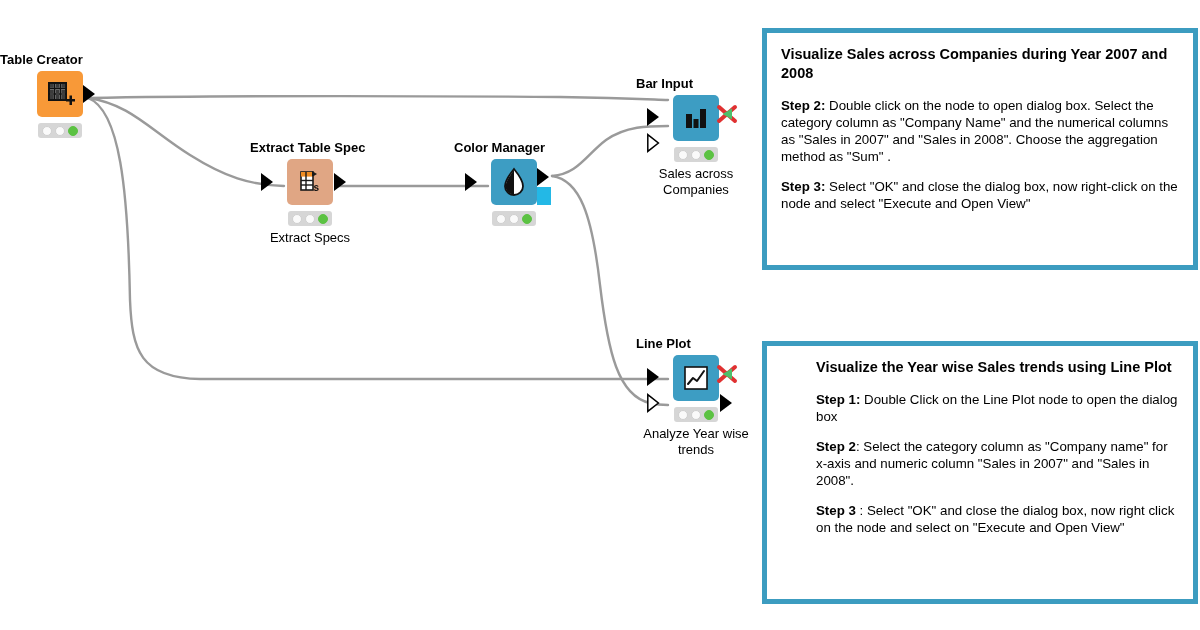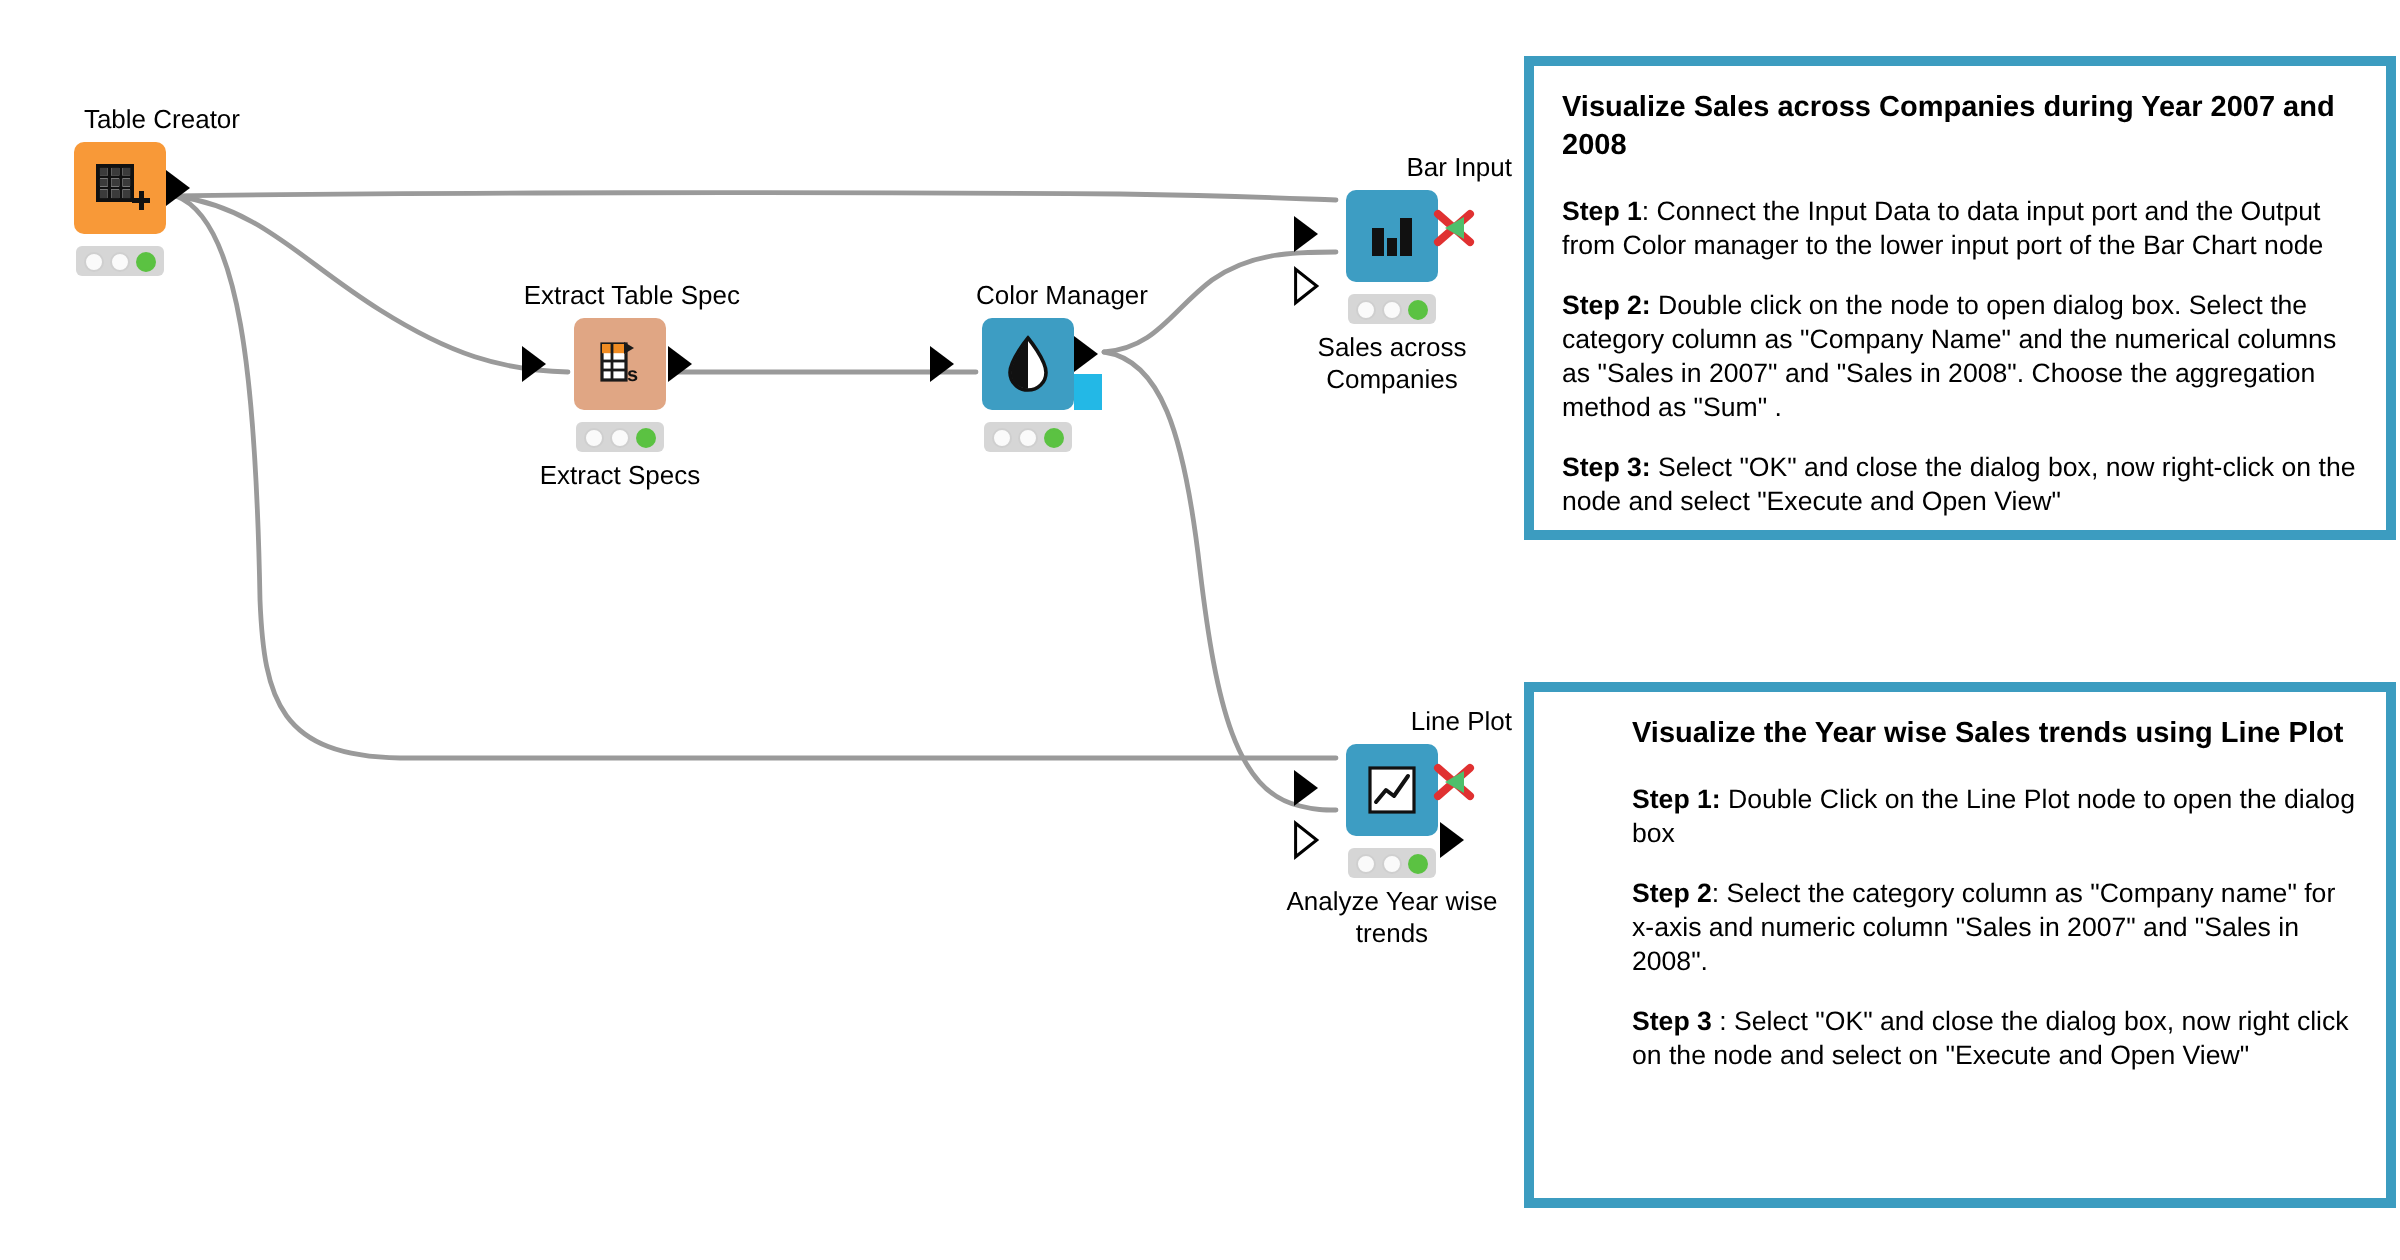--- a/index.html
+++ b/index.html
@@ -34,23 +34,23 @@
     pointer-events: none;
   }
 
   
   .node {
     position: absolute;
     width: 120px;
     margin-left: -60px; 
   }
   .node-title {
-    text-align: right;
+    text-align: left;
     font-size: 13px;
-    font-weight: normal;
+    font-weight: bold;
     line-height: 15px;
     white-space: nowrap;
     margin-bottom: 4px;
   }
   .node-body {
     position: relative;
     width: 120px;
     height: 46px;
   }
   .node-icon {
@@ -276,21 +276,21 @@
     </div>
     <div class="node-status">
       <span class="led"></span>
       <span class="led"></span>
       <span class="led green"></span>
     </div>
     <div class="node-label">Sales across
 Companies</div>
   </div>
 
-  <div class="node" style="left:696px; top:353px;">
+  <div class="node" style="left:696px; top:336px;">
     <div class="node-title">Line Plot</div>
     <div class="node-body">
       <div class="node-icon" style="background:#3D9DC3;">
         <svg width="28" height="28" viewBox="0 0 28 28">
           <rect x="3" y="3" width="22" height="22" fill="#ffffff" stroke="#111" stroke-width="1.6"></rect>
           <polyline points="6,20 11,14 15,17 22,7" fill="none" stroke="#111" stroke-width="2" stroke-linejoin="round" stroke-linecap="round"></polyline>
         </svg>
       </div>
 
       <svg class="view-flag" style="left:11px; top:12px; width:14px; height:20px;">
@@ -317,23 +317,20 @@
       <span class="led green"></span>
     </div>
     <div class="node-label">Analyze Year wise
 trends</div>
   </div>
 
   <div class="annotation" style="left:762px; top:28px; width:436px; height:242px; border:5px solid #3C9CC0;">
     <div class="ann-inner">
       <p class="ann-title">Visualize Sales across Companies during Year 2007 and 2008</p>
       <p class="ann-step">
-        <span class="lbl">Step 1</span><span>: Connect the Input Data to data input port and the Output from Color manager to the lower input port of the Bar Chart node</span>
-      </p>
-      <p class="ann-step">
         <span class="lbl">Step 2:</span><span> Double click on the node to open dialog box. Select the category column as "Company Name" and the numerical columns as "Sales in 2007" and "Sales in 2008". Choose the aggregation method as "Sum" .</span>
       </p>
       <p class="ann-step">
         <span class="lbl">Step 3:</span><span> Select "OK" and close the dialog box, now right-click on the node and select  "Execute and Open View"</span>
       </p>
     </div>
   </div>
 
   <div class="annotation" style="left:762px; top:341px; width:436px; height:263px; border:5px solid #3C9CC0;padding-left:35px;">
     <div class="ann-inner">

